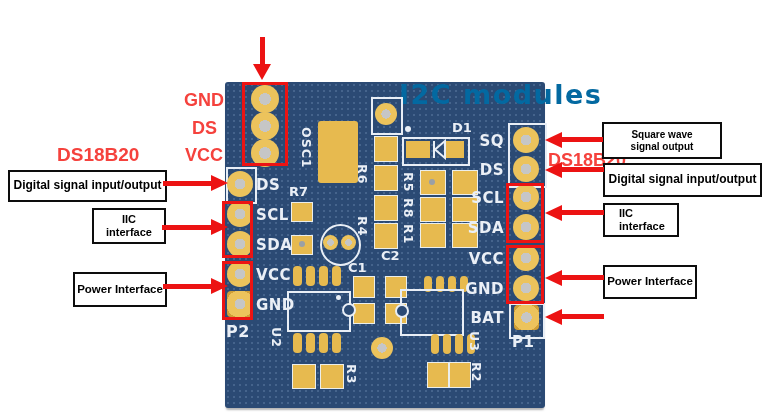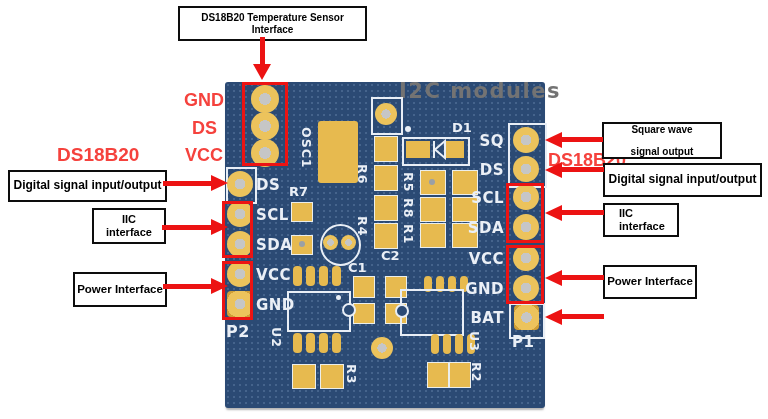--- a/index.html
+++ b/index.html
@@ -4,21 +4,21 @@
 <style>
   html,body{margin:0;padding:0;background:#ffffff;}
   #stage{position:relative;width:768px;height:419px;background:#ffffff;overflow:hidden;
          font-family:"Liberation Sans",sans-serif;}
   
   .pcb{position:absolute;left:225px;top:82px;width:320px;height:326px;background:#2b4a74;
        border-radius:3px;box-shadow:0 3px 2px -1px rgba(120,120,120,.55);
        background-image:radial-gradient(rgba(160,190,225,.22) 1px,transparent 1.4px);
        background-size:6px 6px;}
   .title{position:absolute;font-family:"DejaVu Sans",sans-serif;font-weight:bold;
-         color:#737373;font-size:21px;letter-spacing:1.5px;}
+         color:#0369a1;font-size:27px;letter-spacing:1.5px;}
   
   .pad{position:absolute;border-radius:50%;
        background:radial-gradient(circle,#c6c6c6 0 30%,#ecc35c 30% 74%,#cf9f37 74%);}
   .pad--sq{border-radius:4px;}
   .cpad{position:absolute;background:#e7ba4f;border:1px solid rgba(235,242,248,.92);}
   .soic{position:absolute;background:#e7ba4f;border-radius:4px;}
   .gold{position:absolute;background:#e7ba4f;}
   .silk{position:absolute;border:2px solid #e8eef6;}
   .redrect{position:absolute;border:3px solid #ec1313;}
   .pinlbl{position:absolute;font-family:"DejaVu Sans",sans-serif;font-weight:bold;
@@ -180,34 +180,31 @@
   <div class="redrect" style="left:222px;top:261px;width:25px;height:53px;"></div>
   <div class="redrect" style="left:506px;top:183px;width:32px;height:54px;"></div>
   <div class="redrect" style="left:506px;top:245px;width:32px;height:53px;"></div>
 
   <div class="redtext" style="left:184px;top:90px;font-size:18px;">GND</div>
   <div class="redtext" style="left:192px;top:118px;font-size:18px;">DS</div>
   <div class="redtext" style="left:185px;top:145px;font-size:18px;">VCC</div>
   <div class="redtext" style="left:57px;top:144px;font-size:19px;">DS18B20</div>
   <div class="redtext" style="left:548px;top:150px;font-size:18px;">DS18B20</div>
 
-  <div class="box" style="left:178px;top:6px;width:185px;height:31px;font-size:10px;">
-    <span>DS18B20 Temperature Sensor Interface</span>
-  </div>
   <div class="box" style="left:8px;top:170px;width:155px;height:28px;font-size:12px;">
     <span>Digital signal input/output</span>
   </div>
   <div class="box" style="left:92px;top:208px;width:70px;height:32px;font-size:11px;">
     <span>IIC</span>
     <span>interface</span>
   </div>
   <div class="box" style="left:73px;top:272px;width:90px;height:31px;font-size:11.5px;">
     <span>Power Interface</span>
   </div>
-  <div class="box" style="left:602px;top:122px;width:116px;height:33px;font-size:10px;justify-content:space-between;">
+  <div class="box" style="left:602px;top:122px;width:116px;height:33px;font-size:10px;">
     <span>Square wave</span>
     <span>signal output</span>
   </div>
   <div class="box" style="left:603px;top:163px;width:155px;height:30px;font-size:12px;">
     <span>Digital signal input/output</span>
   </div>
   <div class="box" style="left:603px;top:203px;width:72px;height:30px;font-size:11px;align-items:flex-start;padding-left:14px;width:58px;">
     <span>IIC</span>
     <span>interface</span>
   </div>

